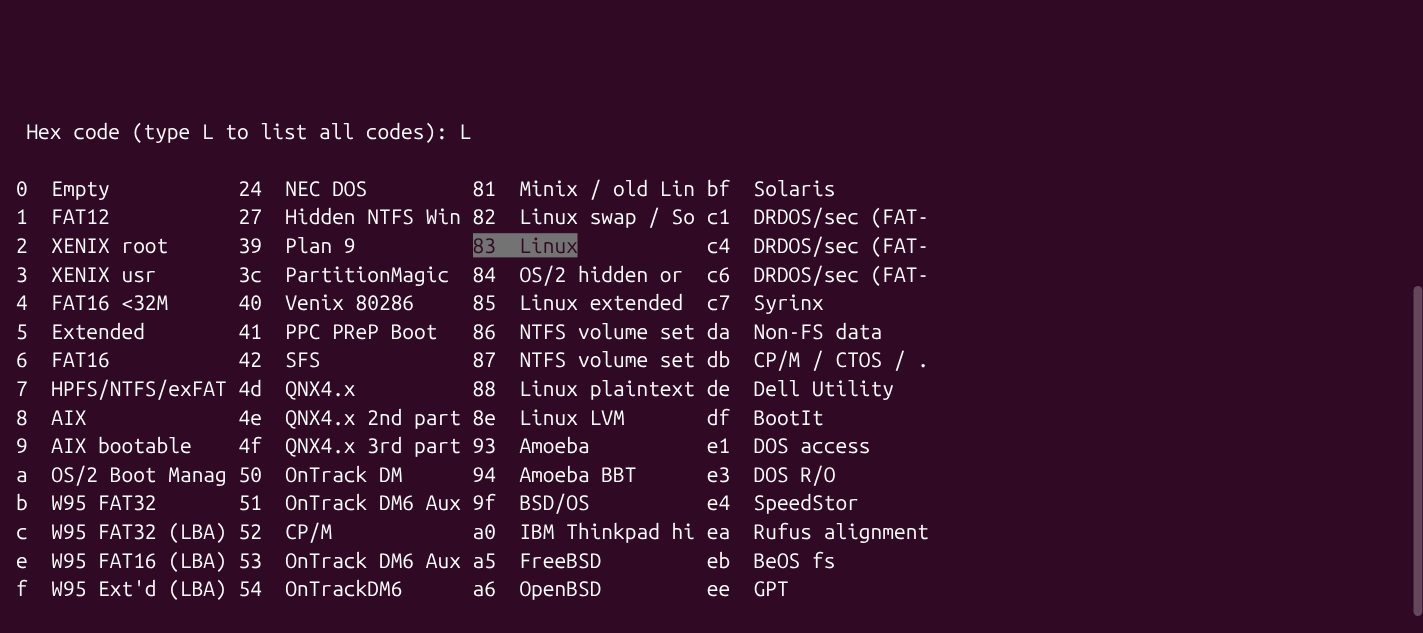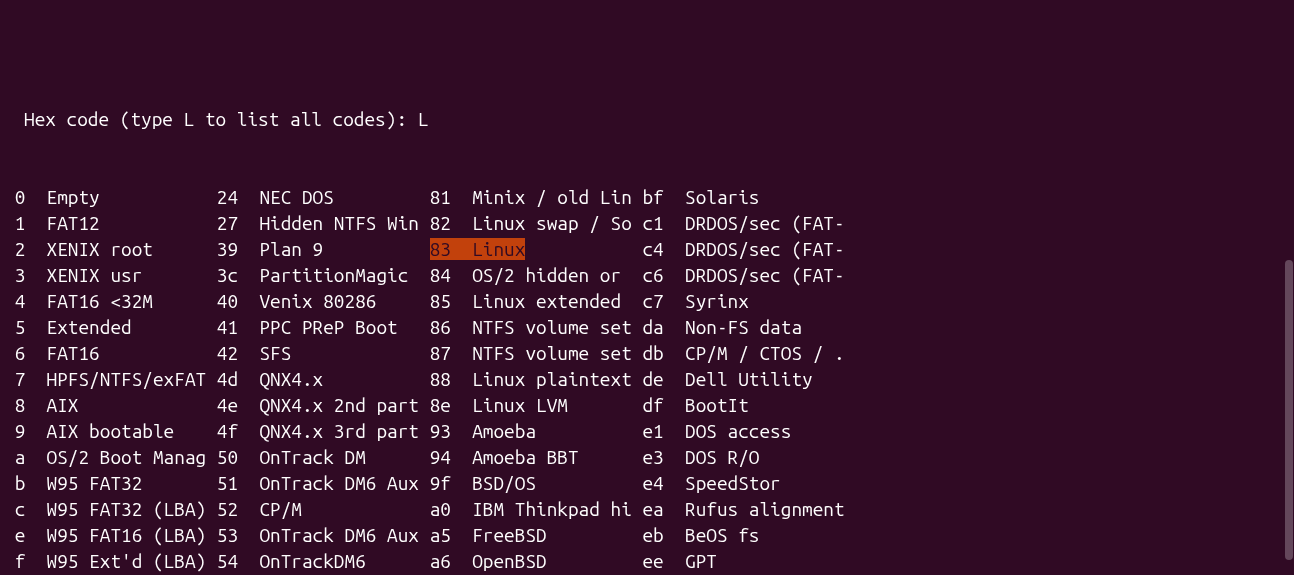--- a/index.html
+++ b/index.html
@@ -14,34 +14,33 @@
     font-size: 19px;
     line-height: 26px;
     padding: 2px 4px;
     width: 1294px;
     height: 575px;
     overflow: hidden;
     position: relative;
     white-space: pre;
   }
   .prompt-line {
-    margin-bottom: 26px;
     padding-left: 20px;
   }
   .scrollbar {
     position: absolute;
     right: 1px;
     top: 260px;
     width: 8px;
     height: 300px;
     background: rgba(255,255,255,0.25);
     border-radius: 4px;
   }
   .highlight {
-    background: #c2410c;
+    background: #737373;
     color: #300a24;
   }
 </style>
 </head>
 <body>
 
 
 
 <div class="prompt-line"><span>Hex code (type L to list all codes): </span><span>L</span></div>
 <div id="table"><div><span> 0</span>  <span>Empty           </span><span>24</span>  <span>NEC DOS         </span><span>81</span>  <span>Minix / old Lin </span><span>bf</span>  <span>Solaris</span></div><div><span> 1</span>  <span>FAT12           </span><span>27</span>  <span>Hidden NTFS Win </span><span>82</span>  <span>Linux swap / So </span><span>c1</span>  <span>DRDOS/sec (FAT-</span></div><div><span> 2</span>  <span>XENIX root      </span><span>39</span>  <span>Plan 9          </span><span class="highlight">83  Linux</span>           <span>c4</span>  <span>DRDOS/sec (FAT-</span></div><div><span> 3</span>  <span>XENIX usr       </span><span>3c</span>  <span>PartitionMagic  </span><span>84</span>  <span>OS/2 hidden or  </span><span>c6</span>  <span>DRDOS/sec (FAT-</span></div><div><span> 4</span>  <span>FAT16 &lt;32M      </span><span>40</span>  <span>Venix 80286     </span><span>85</span>  <span>Linux extended  </span><span>c7</span>  <span>Syrinx</span></div><div><span> 5</span>  <span>Extended        </span><span>41</span>  <span>PPC PReP Boot   </span><span>86</span>  <span>NTFS volume set </span><span>da</span>  <span>Non-FS data</span></div><div><span> 6</span>  <span>FAT16           </span><span>42</span>  <span>SFS             </span><span>87</span>  <span>NTFS volume set </span><span>db</span>  <span>CP/M / CTOS / .</span></div><div><span> 7</span>  <span>HPFS/NTFS/exFAT </span><span>4d</span>  <span>QNX4.x          </span><span>88</span>  <span>Linux plaintext </span><span>de</span>  <span>Dell Utility</span></div><div><span> 8</span>  <span>AIX             </span><span>4e</span>  <span>QNX4.x 2nd part </span><span>8e</span>  <span>Linux LVM       </span><span>df</span>  <span>BootIt</span></div><div><span> 9</span>  <span>AIX bootable    </span><span>4f</span>  <span>QNX4.x 3rd part </span><span>93</span>  <span>Amoeba          </span><span>e1</span>  <span>DOS access</span></div><div><span> a</span>  <span>OS/2 Boot Manag </span><span>50</span>  <span>OnTrack DM      </span><span>94</span>  <span>Amoeba BBT      </span><span>e3</span>  <span>DOS R/O</span></div><div><span> b</span>  <span>W95 FAT32       </span><span>51</span>  <span>OnTrack DM6 Aux </span><span>9f</span>  <span>BSD/OS          </span><span>e4</span>  <span>SpeedStor</span></div><div><span> c</span>  <span>W95 FAT32 (LBA) </span><span>52</span>  <span>CP/M            </span><span>a0</span>  <span>IBM Thinkpad hi </span><span>ea</span>  <span>Rufus alignment</span></div><div><span> e</span>  <span>W95 FAT16 (LBA) </span><span>53</span>  <span>OnTrack DM6 Aux </span><span>a5</span>  <span>FreeBSD         </span><span>eb</span>  <span>BeOS fs</span></div><div><span> f</span>  <span>W95 Ext'd (LBA) </span><span>54</span>  <span>OnTrackDM6      </span><span>a6</span>  <span>OpenBSD         </span><span>ee</span>  <span>GPT</span></div><div>        </div></div>

